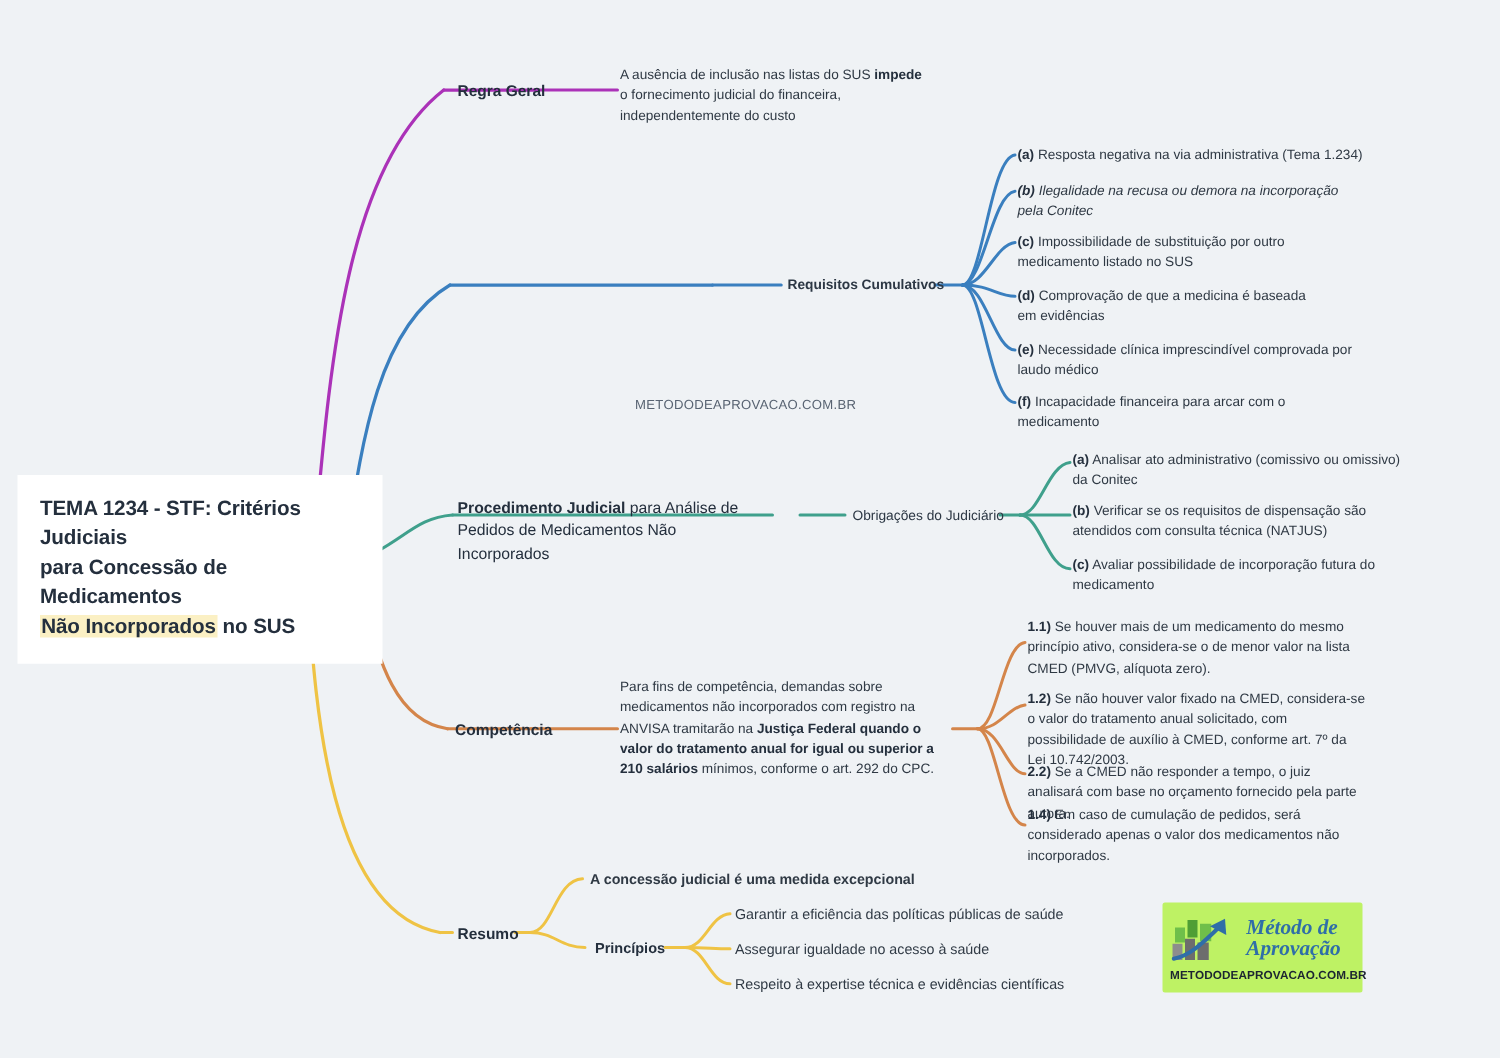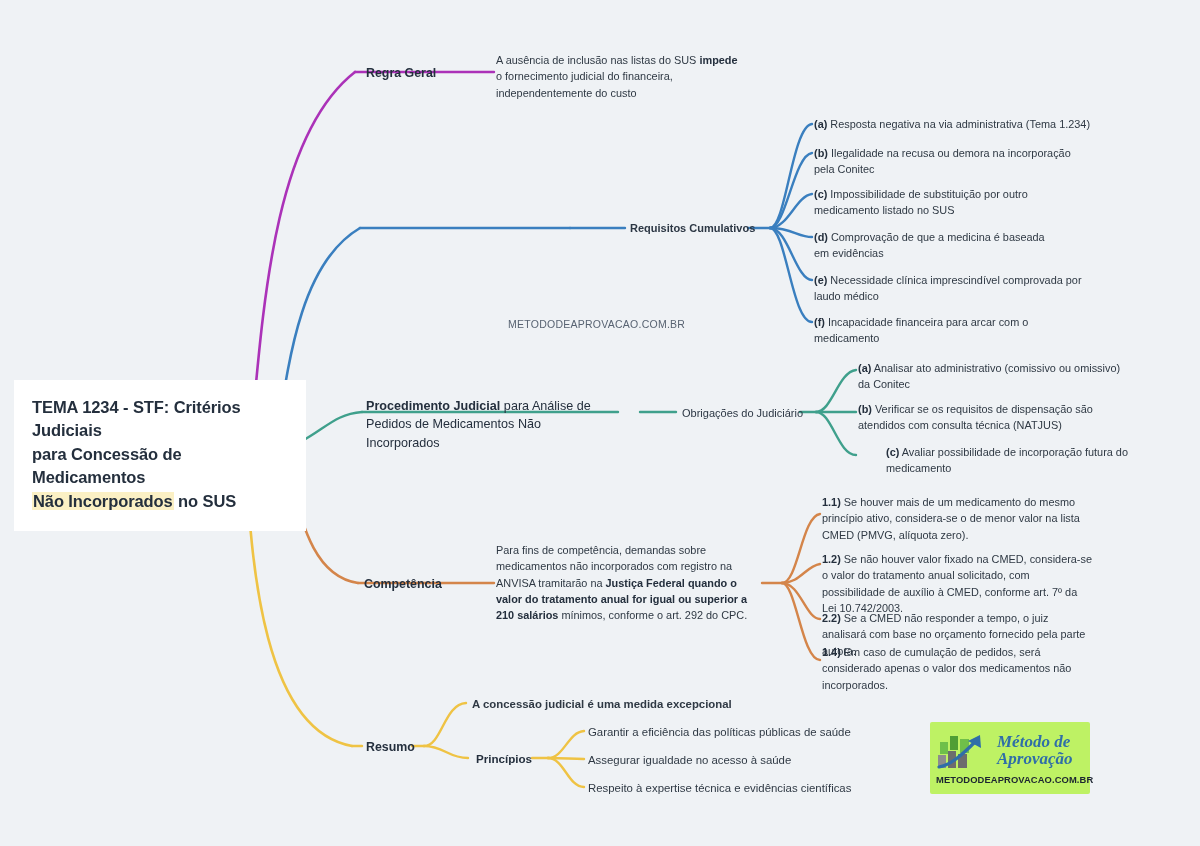--- a/index.html
+++ b/index.html
@@ -169,34 +169,34 @@
   <div id="wm-mid" class="watermark">METODODEAPROVACAO.COM.BR</div>
 
   <div class="lbl b" style="left:366px; top:65px;">Regra Geral</div>
   <div class="lbl body" style="left:496px; top:52px; width:245px;">
     <span>A ausência de inclusão nas listas do SUS </span><b>impede</b><span> o fornecimento judicial do financeira, independentemente do custo</span>
   </div>
 
   <div class="lbl mid" style="left:630px; top:221px;">Requisitos Cumulativos</div>
 
   <div class="lbl body" style="left:814px; top:116px; width:280px;"><b>(a)</b><span> Resposta negativa na via administrativa (Tema 1.234)</span></div>
-  <div class="lbl body" style="left:814px; top:145px; width:280px;"><b>(b)</b><span> Ilegalidade na recusa ou demora na incorporação pela Conitec</span></div>
+  <div class="lbl body" style="left:814px; top:145px; width:280px;font-style:italic;"><b>(b)</b><span> Ilegalidade na recusa ou demora na incorporação pela Conitec</span></div>
   <div class="lbl body" style="left:814px; top:186px; width:230px;"><b>(c)</b><span> Impossibilidade de substituição por outro medicamento listado no SUS</span></div>
   <div class="lbl body" style="left:814px; top:229px; width:240px;"><b>(d)</b><span> Comprovação de que a medicina é baseada em evidências</span></div>
   <div class="lbl body" style="left:814px; top:272px; width:270px;"><b>(e)</b><span> Necessidade clínica imprescindível comprovada por laudo médico</span></div>
   <div class="lbl body" style="left:814px; top:314px; width:240px;"><b>(f)</b><span> Incapacidade financeira para arcar com o medicamento</span></div>
 
   <div class="lbl big" style="left:366px; top:397px; width:250px; line-height:1.45;">
     <b>Procedimento Judicial</b><span> para Análise de Pedidos de Medicamentos Não Incorporados</span>
   </div>
   <div class="lbl" style="left:682px; top:406px; font-size:11px; color:#2c3744;">Obrigações do Judiciário</div>
 
   <div class="lbl body" style="left:858px; top:360px; width:268px;"><b>(a)</b><span> Analisar ato administrativo (comissivo ou omissivo) da Conitec</span></div>
   <div class="lbl body" style="left:858px; top:401px; width:250px;"><b>(b)</b><span> Verificar se os requisitos de dispensação são atendidos com consulta técnica (NATJUS)</span></div>
-  <div class="lbl body" style="left:858px; top:444px; width:248px;margin-left:28px;"><b>(c)</b><span> Avaliar possibilidade de incorporação futura do medicamento</span></div>
+  <div class="lbl body" style="left:858px; top:444px; width:248px;"><b>(c)</b><span> Avaliar possibilidade de incorporação futura do medicamento</span></div>
 
   <div class="lbl b" style="left:364px; top:576px;">Competência</div>
   <div class="lbl body" style="left:496px; top:542px; width:254px;">
     <span>Para fins de competência, demandas sobre medicamentos não incorporados com registro na ANVISA tramitarão na </span><b>Justiça Federal quando o valor do tratamento anual for igual ou superior a 210 salários</b><span> mínimos, conforme o art. 292 do CPC.</span>
   </div>
 
   <div class="lbl body" style="left:822px; top:494px; width:268px;"><b>1.1)</b><span> Se houver mais de um medicamento do mesmo princípio ativo, considera-se o de menor valor na lista CMED (PMVG, alíquota zero).</span></div>
   <div class="lbl body" style="left:822px; top:551px; width:272px;"><b>1.2)</b><span> Se não houver valor fixado na CMED, considera-se o valor do tratamento anual solicitado, com possibilidade de auxílio à CMED, conforme art. 7º da Lei 10.742/2003.</span></div>
   <div class="lbl body" style="left:822px; top:610px; width:270px;"><b>2.2)</b><span> Se a CMED não responder a tempo, o juiz analisará com base no orçamento fornecido pela parte autora.</span></div>
   <div class="lbl body" style="left:822px; top:644px; width:272px;"><b>1.4)</b><span> Em caso de cumulação de pedidos, será considerado apenas o valor dos medicamentos não incorporados.</span></div>

